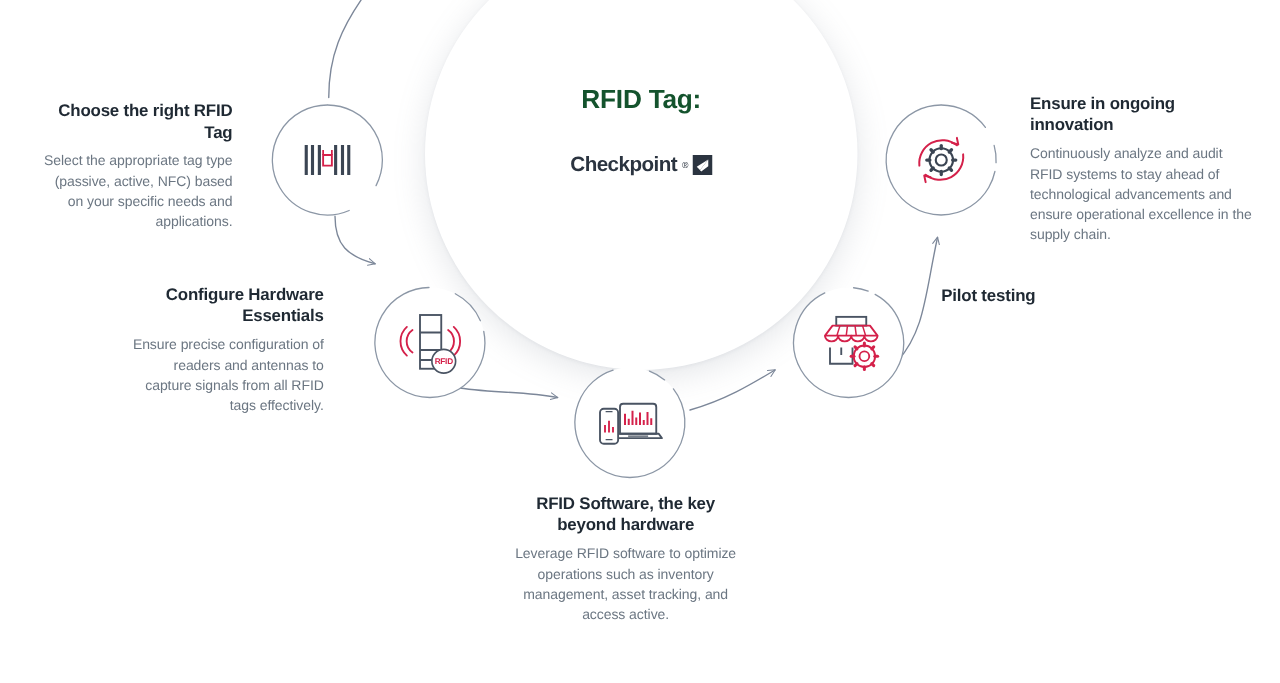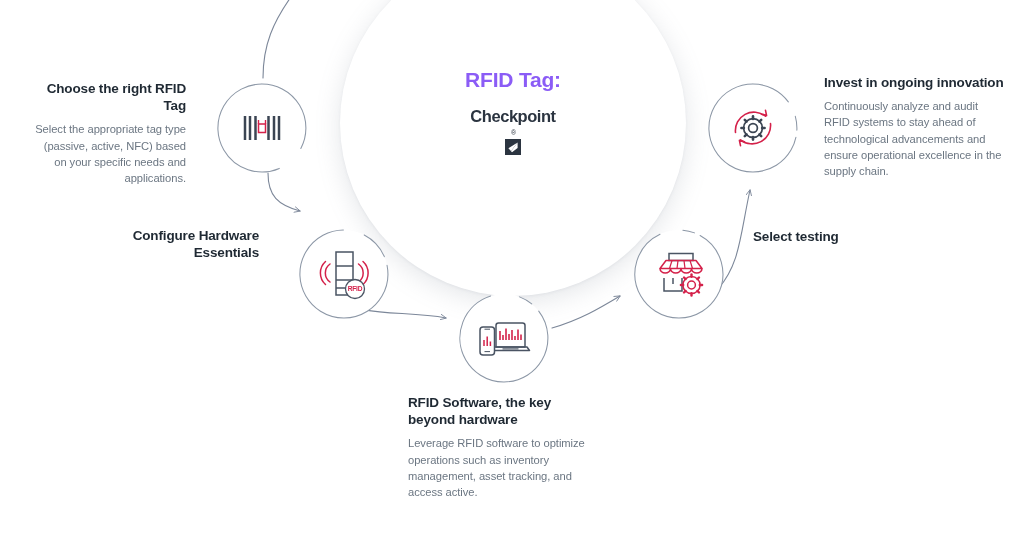--- a/index.html
+++ b/index.html
@@ -26,30 +26,30 @@
                0 1px 3px rgba(120,130,145,0.10);
     z-index:3;
   }
   .hub-inner{
     position:absolute;left:0;top:0;width:346px;height:346px;
     display:flex;flex-direction:column;
     align-items:center;justify-content:flex-start;
     padding-top:118px;box-sizing:border-box;
   }
   .hub-title{
-    font-size:21px;font-weight:bold;color:#8b5cf6;
+    font-size:21px;font-weight:bold;color:#14532d;
     letter-spacing:-0.2px;line-height:1.12;margin:0;
   }
   .hub-sub{
     font-size:20.5px;font-weight:400;color:#5b6673;
     line-height:1.30;text-align:center;margin:4px 0 0 0;
     max-width:270px;letter-spacing:-0.1px;
   }
   .brand{
-    display:flex;align-items:center;gap:3px;margin-top:15px;flex-direction:column;
+    display:flex;align-items:center;gap:3px;margin-top:31px;
   }
   .brand-word{
     font-size:16.5px;font-weight:bold;color:#2b3440;letter-spacing:-0.45px;
   }
   .brand-tm{font-size:7px;color:#2b3440;vertical-align:super;margin-left:1px;}
   .brand-mark{width:16px;height:16px;display:block;}
 
   
   .node{
     position:absolute;z-index:4;
@@ -63,21 +63,21 @@
   .block h3{
     margin:0 0 7px 0;font-size:13.5px;font-weight:bold;
     color:#1f2933;line-height:1.27;letter-spacing:-0.15px;
   }
   .block p{
     margin:0;font-size:11.2px;font-weight:400;
     color:#6b7682;line-height:1.45;letter-spacing:-0.05px;
   }
   .ta-r{text-align:right;}
   .ta-l{text-align:left;}
-  .ta-c{text-align:left;}
+  .ta-c{text-align:center;}
 
   
   #blk-choose   {left:34px;  top:80px;  width:152px;}
   #blk-hardware {left:104px; top:227px; width:155px;}
   #blk-software {left:408px; top:394px; width:185px;}
   #blk-pilot    {left:753px; top:228px; width:172px;}
   #blk-invest   {left:824px; top:74px;  width:182px;}
 
   #node-tag      {left:216px; top:82px;}
   #node-hardware {left:298px; top:228px;}
@@ -269,29 +269,30 @@
     </svg>
   </div>
 
   <div class="block ta-r" id="blk-choose">
     <h3>Choose the right RFID Tag</h3>
     <p>Select the appropriate tag type (passive, active, NFC) based on your specific needs and applications.</p>
   </div>
 
   <div class="block ta-r" id="blk-hardware">
     <h3>Configure Hardware Essentials</h3>
+    <p>Ensure precise configuration of readers and antennas to capture signals from all RFID tags effectively.</p>
   </div>
 
   <div class="block ta-c" id="blk-software">
     <h3>RFID Software, the key beyond hardware</h3>
     <p>Leverage RFID software to optimize operations such as inventory management, asset tracking, and access active.</p>
   </div>
 
   <div class="block ta-l" id="blk-pilot">
-    <h3>Select testing</h3>
+    <h3>Pilot testing</h3>
   </div>
 
   <div class="block ta-l" id="blk-invest">
-    <h3>Invest in ongoing innovation</h3>
+    <h3>Ensure in ongoing innovation</h3>
     <p>Continuously analyze and audit RFID systems to stay ahead of technological advancements and ensure operational excellence in the supply chain.</p>
   </div>
 
 </div>
 
 </body></html>

